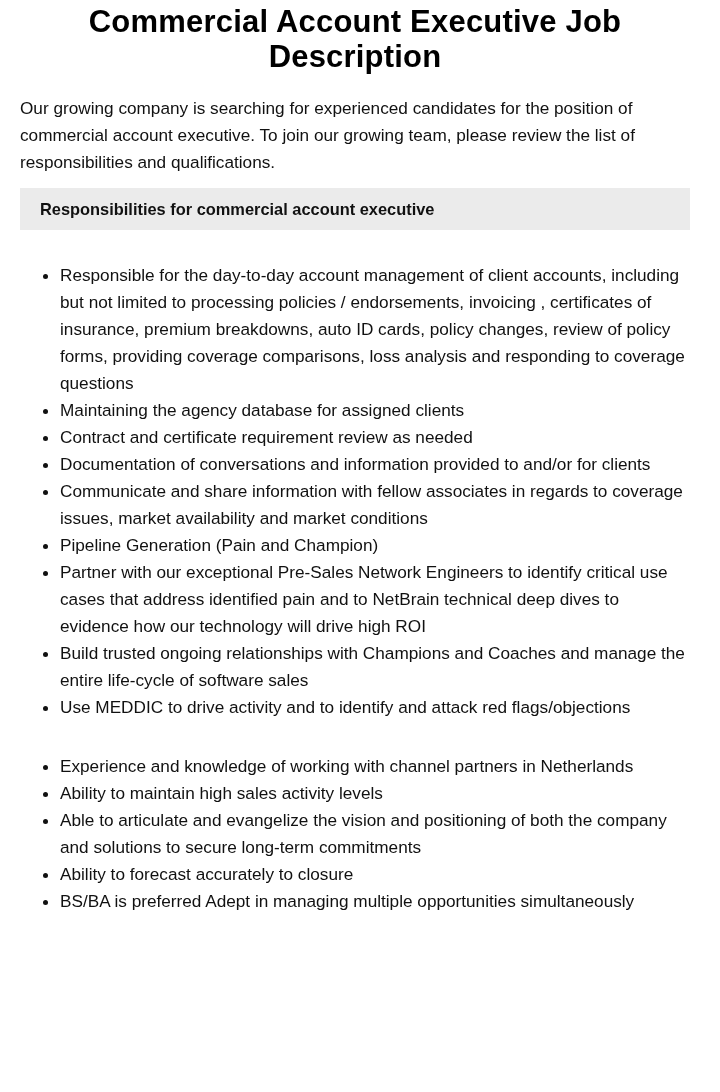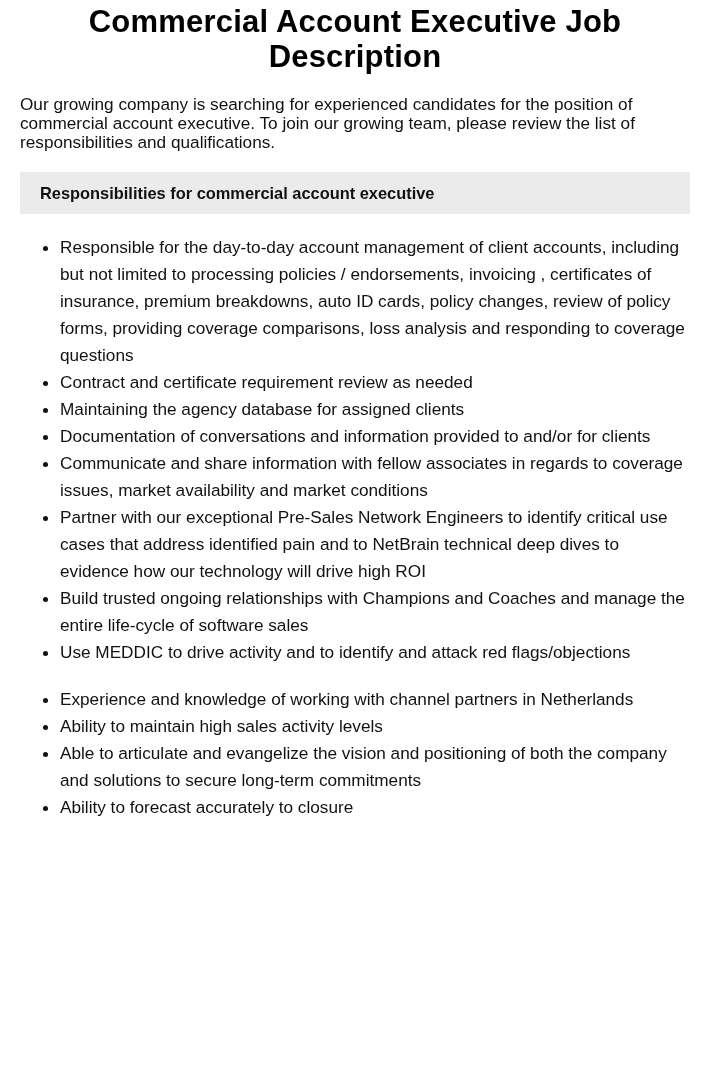--- a/index.html
+++ b/index.html
@@ -25,37 +25,37 @@
       text-align: center;
       font-size: 31px;
       line-height: 35px;
       font-weight: bold;
       color: #000000;
       letter-spacing: 0.2px;
     }
     .intro {
       margin: 21px 0 0 0;
       font-size: 17.2px;
-      line-height: 19px;
+      line-height: 27px;
       color: #111111;
     }
     .section-header {
-      margin-top: 20px;
+      margin-top: 12px;
       background: #ebebeb;
       height: 42px;
       display: flex;
       align-items: center;
       padding-left: 20px;
       font-size: 16.4px;
       font-weight: bold;
       color: #111111;
     }
     .section-header span { font-weight: 600; }
     ul.items {
-      margin: 20px 0 0 0;
+      margin: 32px 0 0 0;
       padding: 0 0 0 40px;
       list-style: none;
     }
     ul.items li {
       position: relative;
       font-size: 17.2px;
       line-height: 27px;
       color: #111111;
     }
     ul.items li::before {
@@ -77,29 +77,31 @@
   <h1 class="title">Commercial Account Executive Job Description</h1>
 
   <p class="intro">Our growing company is searching for experienced candidates for the position of commercial account executive. To join our growing team, please review the list of responsibilities and qualifications.</p>
 
   <div class="section-header">
     <span>Responsibilities for commercial account executive</span>
   </div>
 
   <ul class="items">
     <li>Responsible for the day-to-day account management of client accounts, including but not limited to processing policies / endorsements, invoicing , certificates of insurance, premium breakdowns, auto ID cards, policy changes, review of policy forms, providing coverage comparisons, loss analysis and responding to coverage questions</li>
+    <li>Maintaining the agency database for assigned clients</li>
     <li>Contract and certificate requirement review as needed</li>
-    <li>Maintaining the agency database for assigned clients</li>
     <li>Documentation of conversations and information provided to and/or for clients</li>
     <li>Communicate and share information with fellow associates in regards to coverage issues, market availability and market conditions</li>
+    <li>Pipeline Generation (Pain and Champion)</li>
     <li>Partner with our exceptional Pre-Sales Network Engineers to identify critical use cases that address identified pain and to NetBrain technical deep dives to evidence how our technology will drive high ROI</li>
     <li>Build trusted ongoing relationships with Champions and Coaches and manage the entire life-cycle of software sales</li>
     <li>Use MEDDIC to drive activity and to identify and attack red flags/objections</li>
   </ul>
 
 
   <ul class="items">
     <li>Experience and knowledge of working with channel partners in Netherlands</li>
     <li>Ability to maintain high sales activity levels</li>
     <li>Able to articulate and evangelize the vision and positioning of both the company and solutions to secure long-term commitments</li>
     <li>Ability to forecast accurately to closure</li>
+    <li>BS/BA is preferred Adept in managing multiple opportunities simultaneously</li>
   </ul>
 </div>
 
 </body></html>

